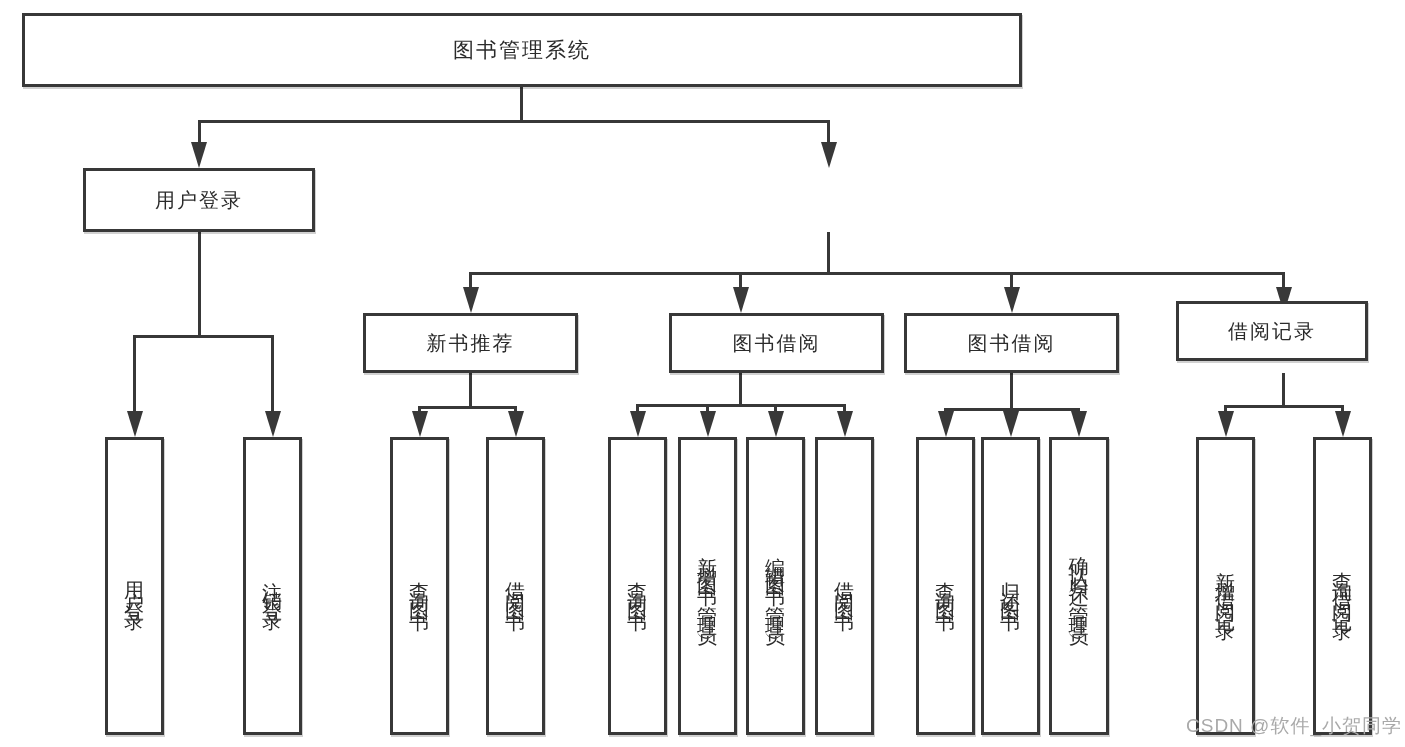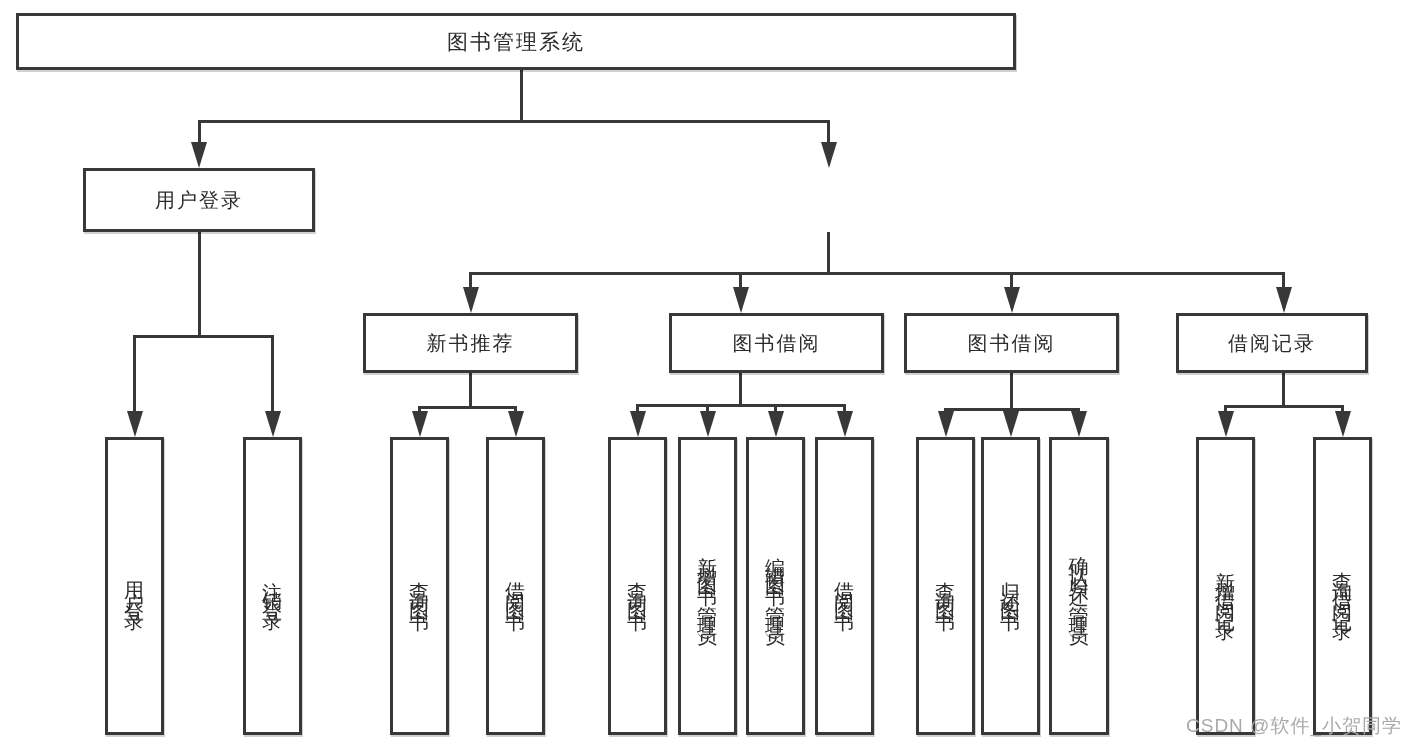--- a/index.html
+++ b/index.html
@@ -90,38 +90,38 @@
       <div class="line" style="left: 1009px; top: 408px; width: 3px; height: 6px;"></div>
       <div class="arrow" style="left: 1002.5px; top: 411px;"></div>
       <div class="line" style="left: 1077px; top: 408px; width: 3px; height: 6px;"></div>
       <div class="arrow" style="left: 1070.5px; top: 411px;"></div>
       <div class="line" style="left: 1224px; top: 405px; width: 3px; height: 9px;"></div>
       <div class="arrow" style="left: 1217.5px; top: 411px;"></div>
       <div class="line" style="left: 1341px; top: 405px; width: 3px; height: 9px;"></div>
       <div class="arrow" style="left: 1334.5px; top: 411px;"></div>
     </div>
 
-  <div class="node title" style="left:16px;top:13px;width:1000px;height:57px">
+  <div class="node title" style="left:22px;top:13px;width:1000px;height:74px">
     <span class="hl">图书管理系统</span>
   </div>
 
   <div class="node" style="left:83px;top:168px;width:232px;height:64px">
     <span class="hl">用户登录</span>
   </div>
 
   <div class="node" style="left:363px;top:313px;width:215px;height:60px">
     <span class="hl">新书推荐</span>
   </div>
   <div class="node" style="left:669px;top:313px;width:215px;height:60px">
     <span class="hl">图书借阅</span>
   </div>
   <div class="node" style="left:904px;top:313px;width:215px;height:60px">
     <span class="hl">图书借阅</span>
   </div>
-  <div class="node" style="left:1176px;top:313px;width:192px;height:60px">
+  <div class="node" style="left:1176px;top:301px;width:192px;height:60px">
     <span class="hl">借阅记录</span>
   </div>
 
   <div class="node" style="left:105px;top:437px;width:59px;height:298px">
     <span class="vl">用户登录</span>
   </div>
   <div class="node" style="left:243px;top:437px;width:59px;height:298px">
     <span class="vl">注销登录</span>
   </div>
 

